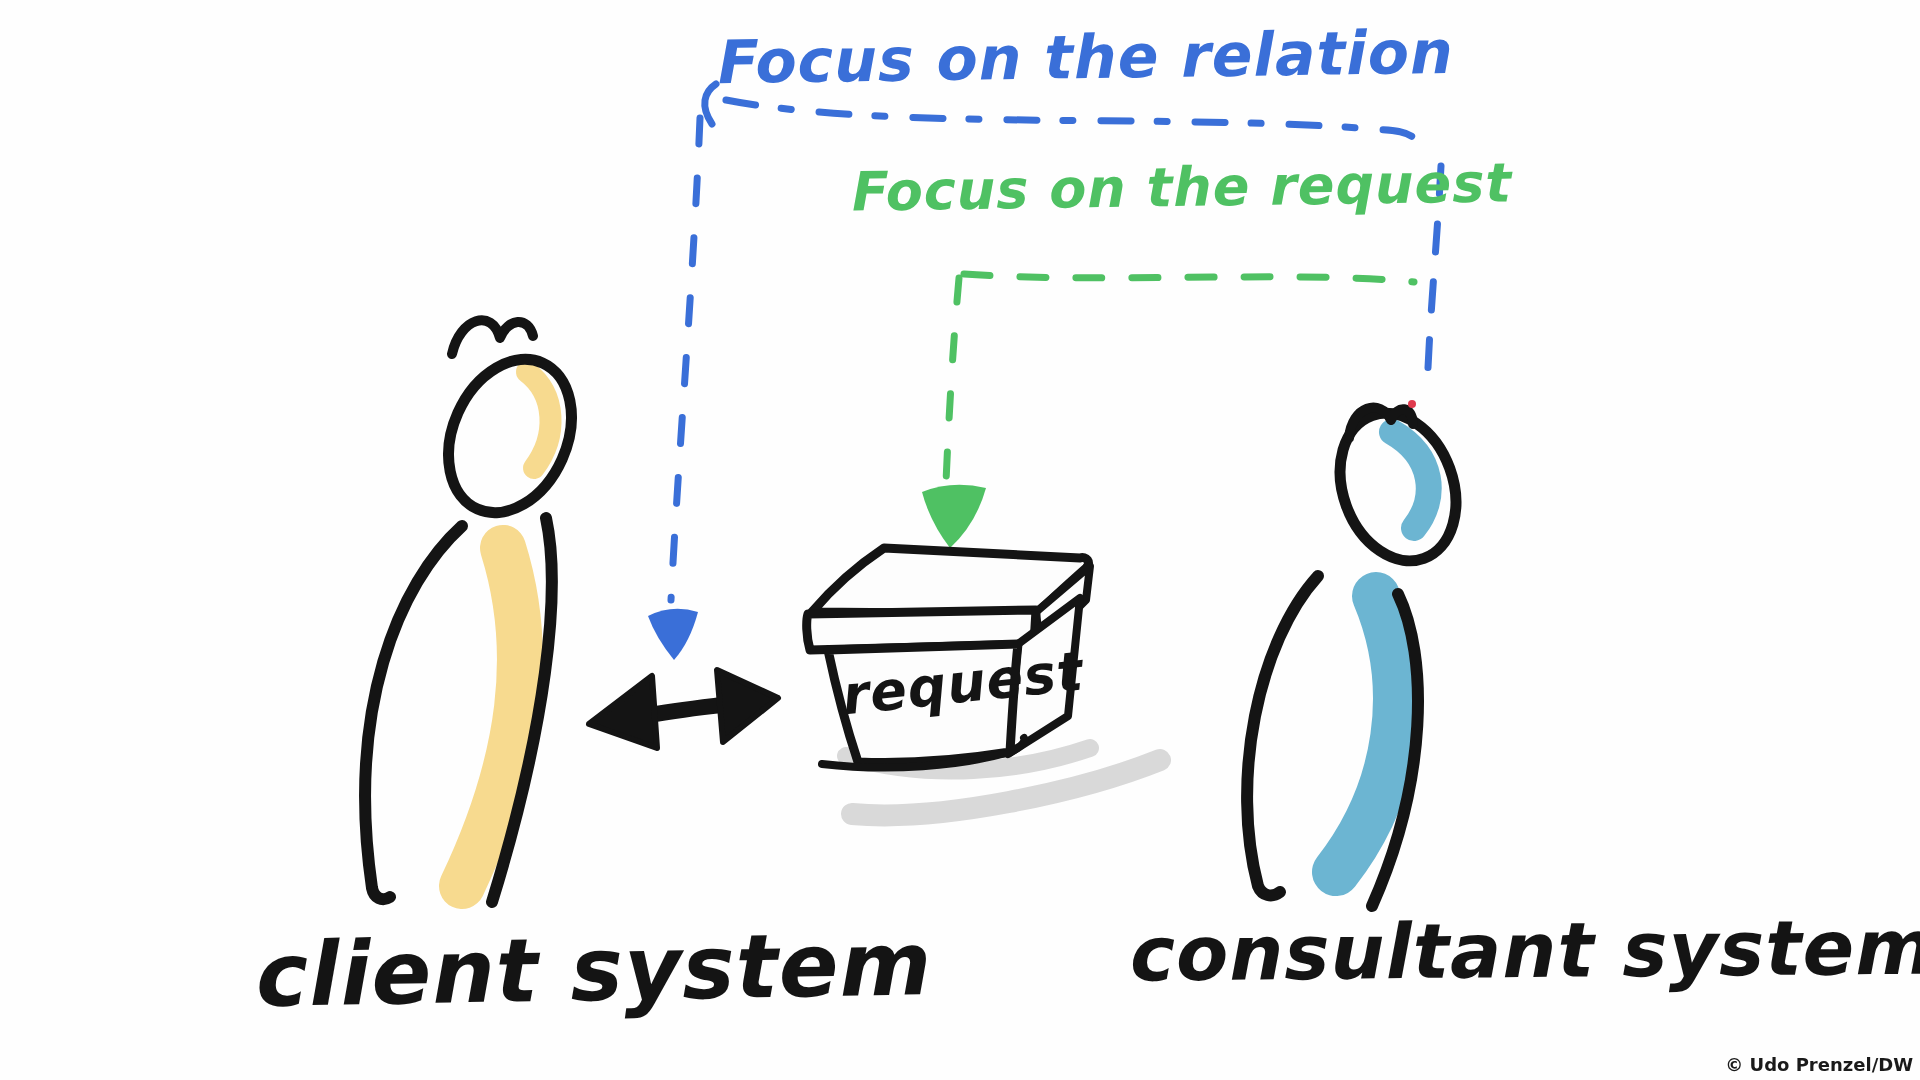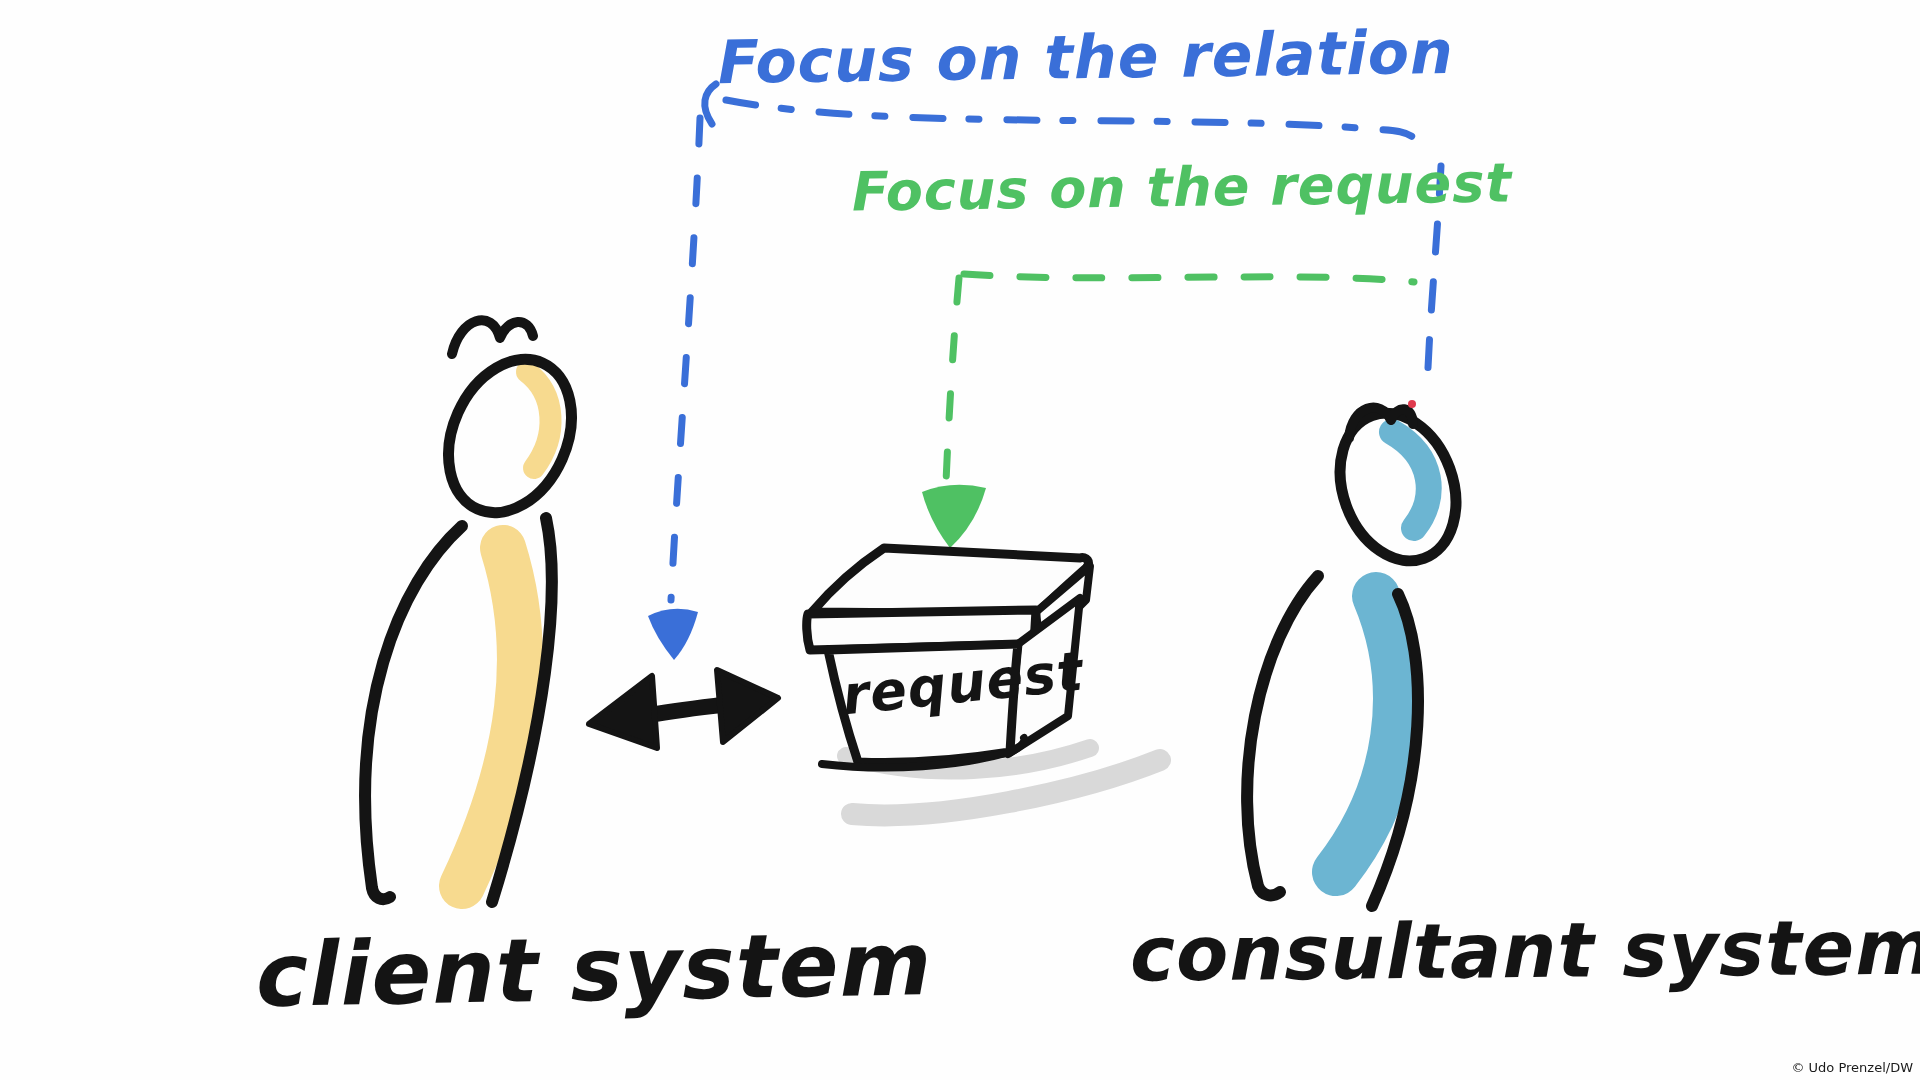--- a/index.html
+++ b/index.html
@@ -40,21 +40,21 @@
     transform: rotate(-1deg);
   }
   .consultant-label {
     left: 1130px; top: 906px;
     font-size: 76px; font-weight: bold;
     color: var(--ink-black, #141414);
     transform: rotate(-0.5deg);
   }
   .credit-label {
     position: absolute; right: 7px; bottom: 5px;
-    font-size: 13px; font-weight: normal;
+    font-size: 18px; font-weight: bold;
     color: #1a1a1a; letter-spacing: 0;
   }
 
   
   .ink        { stroke: var(--ink-black, #141414); fill: none; stroke-linecap: round; stroke-linejoin: round; }
   .ink-fill   { fill: var(--ink-black, #141414); stroke: var(--ink-black, #141414); stroke-linejoin: round; }
   .paper-fill { fill: #fdfdfd; stroke: var(--ink-black, #141414); stroke-linecap: round; stroke-linejoin: round; }
   .blue-dash  { stroke: var(--relation-blue, #2f6ad2); fill: none; stroke-linecap: round; }
   .blue-fill  { fill: var(--relation-blue, #2f6ad2); }
   .green-dash { stroke: var(--request-green, #4fc163); fill: none; stroke-linecap: round; }

